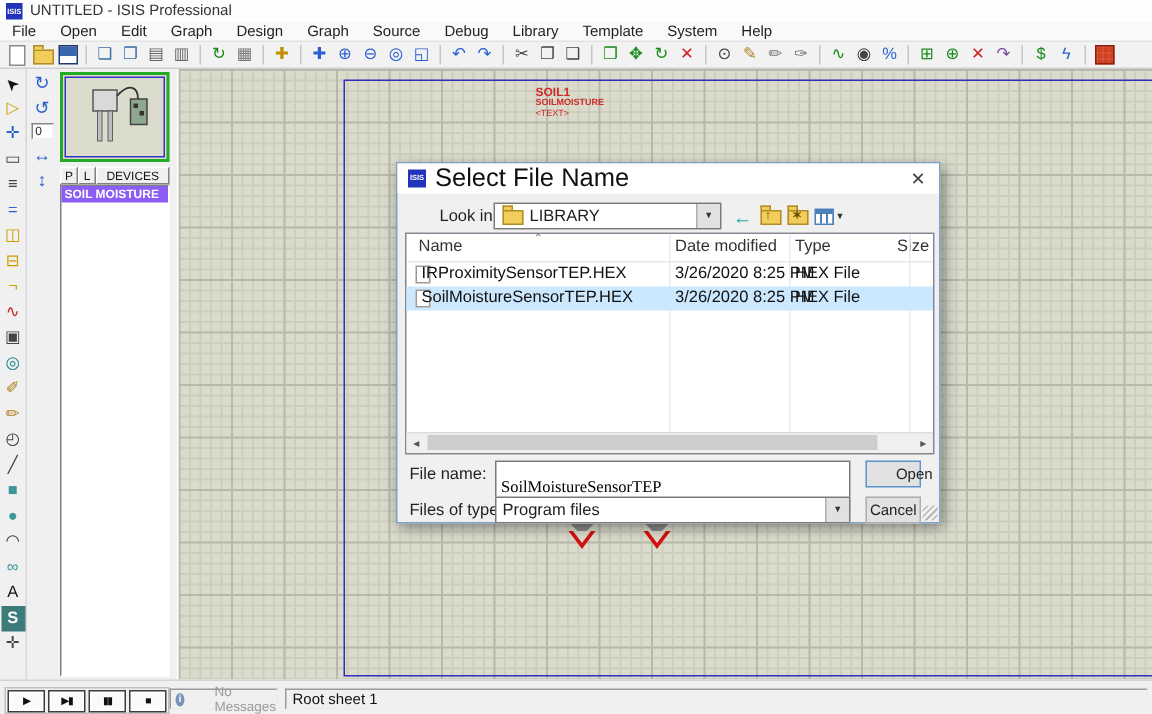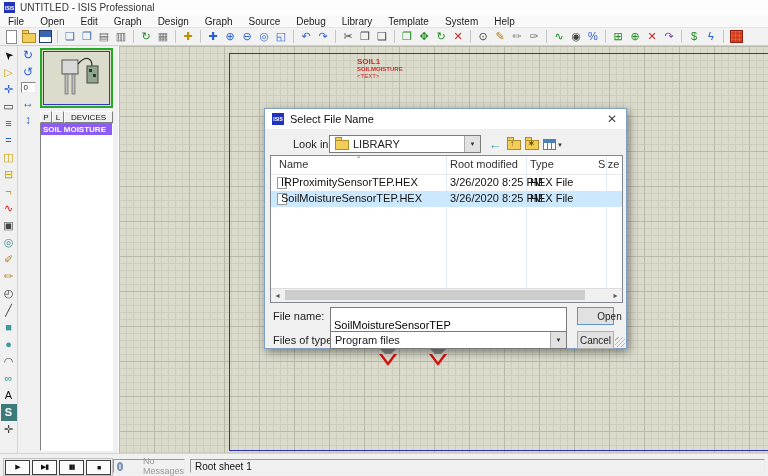--- a/index.html
+++ b/index.html
@@ -69,21 +69,21 @@
   .part-text{font-size:6px;}
   .probe-arrow{position:absolute;width:22px;height:19px;}
   .probe-arrow .gtri{position:absolute;left:3px;top:0;width:0;height:0;border-left:8px solid transparent;border-right:8px solid transparent;border-top:8px solid #8a8a8a;}
   .probe-arrow .rtri{position:absolute;left:2px;top:5px;width:0;height:0;border-left:9px solid transparent;border-right:9px solid transparent;border-top:12px solid #d41111;}
   .probe-arrow .ctri{position:absolute;left:5px;top:5px;width:0;height:0;border-left:6px solid transparent;border-right:6px solid transparent;border-top:8px solid #dbdbcc;}
 
   
   .dialog{position:absolute;left:264px;top:108px;width:363px;height:241px;background:#f0f0f0;border:1px solid #7da0c4;box-shadow:2px 3px 9px rgba(0,0,0,.45);z-index:10;box-sizing:border-box;}
   .dlg-title{position:absolute;left:0;top:0;right:0;height:20px;background:#fff;display:flex;align-items:center;gap:6px;padding-left:7px;}
   .dlg-title .logo{width:12px;height:12px;}
-  .dlg-title .txt{font-size:11px;color:#111;}
+  .dlg-title .txt{font-size:17px;color:#111;}
   .dlg-close{position:absolute;right:9px;top:3px;font-size:12px;color:#444;cursor:default;}
   .lookin{position:absolute;left:0;top:26px;right:0;height:18px;}
   .lookin .lbl{position:absolute;left:8px;top:3px;font-size:11px;padding-left:20px;}
   .combo{position:absolute;background:#fff;border:1px solid #7a7a7a;box-sizing:border-box;display:flex;align-items:center;}
   .combo .cbtn{position:absolute;right:0;top:0;bottom:0;width:15px;background:#e1e1e1;border-left:1px solid #adadad;display:flex;align-items:center;justify-content:center;font-size:6px;color:#333;}
   .lookin .combo{left:64px;top:0;width:152px;height:18px;padding-left:3px;gap:4px;}
   .lookin .combo .val{font-size:11px;}
   .navicons{position:absolute;left:222px;top:1px;display:flex;align-items:center;gap:2px;}
   .navicon{width:16px;height:16px;position:relative;display:flex;align-items:center;justify-content:center;font-size:13px;font-weight:bold;}
   .navcaret{font-size:6px;color:#333;margin-left:-1px;}
@@ -105,21 +105,21 @@
   .frow .fname{position:absolute;left:10px;top:1px;}
   .frow .c1,.frow .c2{top:1px;}
   .hscroll{position:absolute;left:0;bottom:0;right:0;height:13px;background:#f0f0f0;border-top:1px solid #dcdcdc;}
   .sarrow{position:absolute;top:0;width:13px;height:12px;display:flex;align-items:center;justify-content:center;font-size:8px;color:#555;}
   .sarrow.l{left:0;} .sarrow.r{right:0;}
   .sthumb{position:absolute;left:14px;top:1px;width:300px;height:10px;background:#cdcdcd;}
 
   .fnrow{position:absolute;left:0;top:198px;right:0;height:18px;}
   .ftrow{position:absolute;left:0;top:222px;right:0;height:18px;}
   .fnrow .lbl,.ftrow .lbl{position:absolute;left:8px;top:3px;font-size:11px;}
-  .fnrow input{position:absolute;left:65px;top:0;width:237px;height:36px;border:1px solid #7a7a7a;font-size:11px;font-family:Liberation Sans, sans-serif;padding:0 3px;box-sizing:border-box;background:#fff;}
+  .fnrow input{position:absolute;left:65px;top:0;width:237px;height:36px;border:1px solid #7a7a7a;font-size:11px;font-family:Liberation Serif, serif;padding:0 3px;box-sizing:border-box;background:#fff;}
   .ftrow .combo{left:65px;top:0;width:237px;height:18px;padding-left:4px;}
   .ftrow .combo .val{font-size:11px;}
   .btn{position:absolute;left:312px;width:37px;height:18px;background:#e1e1e1;border:1px solid #adadad;font-size:10px;display:flex;align-items:center;justify-content:center;box-sizing:border-box;}
   .btn.default{border-color:#5e94cf;}
   .grip{position:absolute;right:1px;bottom:1px;width:10px;height:10px;background:repeating-linear-gradient(135deg,transparent 0 2px,#b9b9b9 2px 3px);}
 
   
   .statusbar{position:absolute;left:0;top:453px;width:768px;height:23px;background:#f0f0f0;border-top:1px solid #d4d4d4;box-sizing:border-box;}
   .simgroup{position:absolute;left:3px;top:4px;height:16px;display:flex;gap:2px;padding:0 1px;align-items:center;border:1px solid #c0c0c0;}
   .simbtn{width:23px;height:13px;background:#fafafa;border:1px solid #3c3c3c;box-shadow:inset 0 0 0 1px #fff;display:flex;align-items:center;justify-content:center;font-size:7px;color:#111;letter-spacing:-1px;}
@@ -441,21 +441,21 @@
             <span></span>
           </span>
         </div>
       <span class="navcaret" style="position:absolute;left:293px;top:7px;">▼</span>
     </div>
 
     <div class="flist">
       <div class="fhead">
         <span class="c0">Name</span>
         <span class="sort">ˆ</span>
-        <span class="c1">Root modified</span>
+        <span class="c1">Date modified</span>
         <span class="c2">Type</span>
         <span class="c3">Size</span>
       </div>
       <div class="colsep" style="left:175px;"></div>
       <div class="colsep" style="left:255px;"></div>
       <div class="colsep" style="left:335px;"></div>
       <div class="rows">
 
       <div class="frow">
             <span class="ficon"></span>

